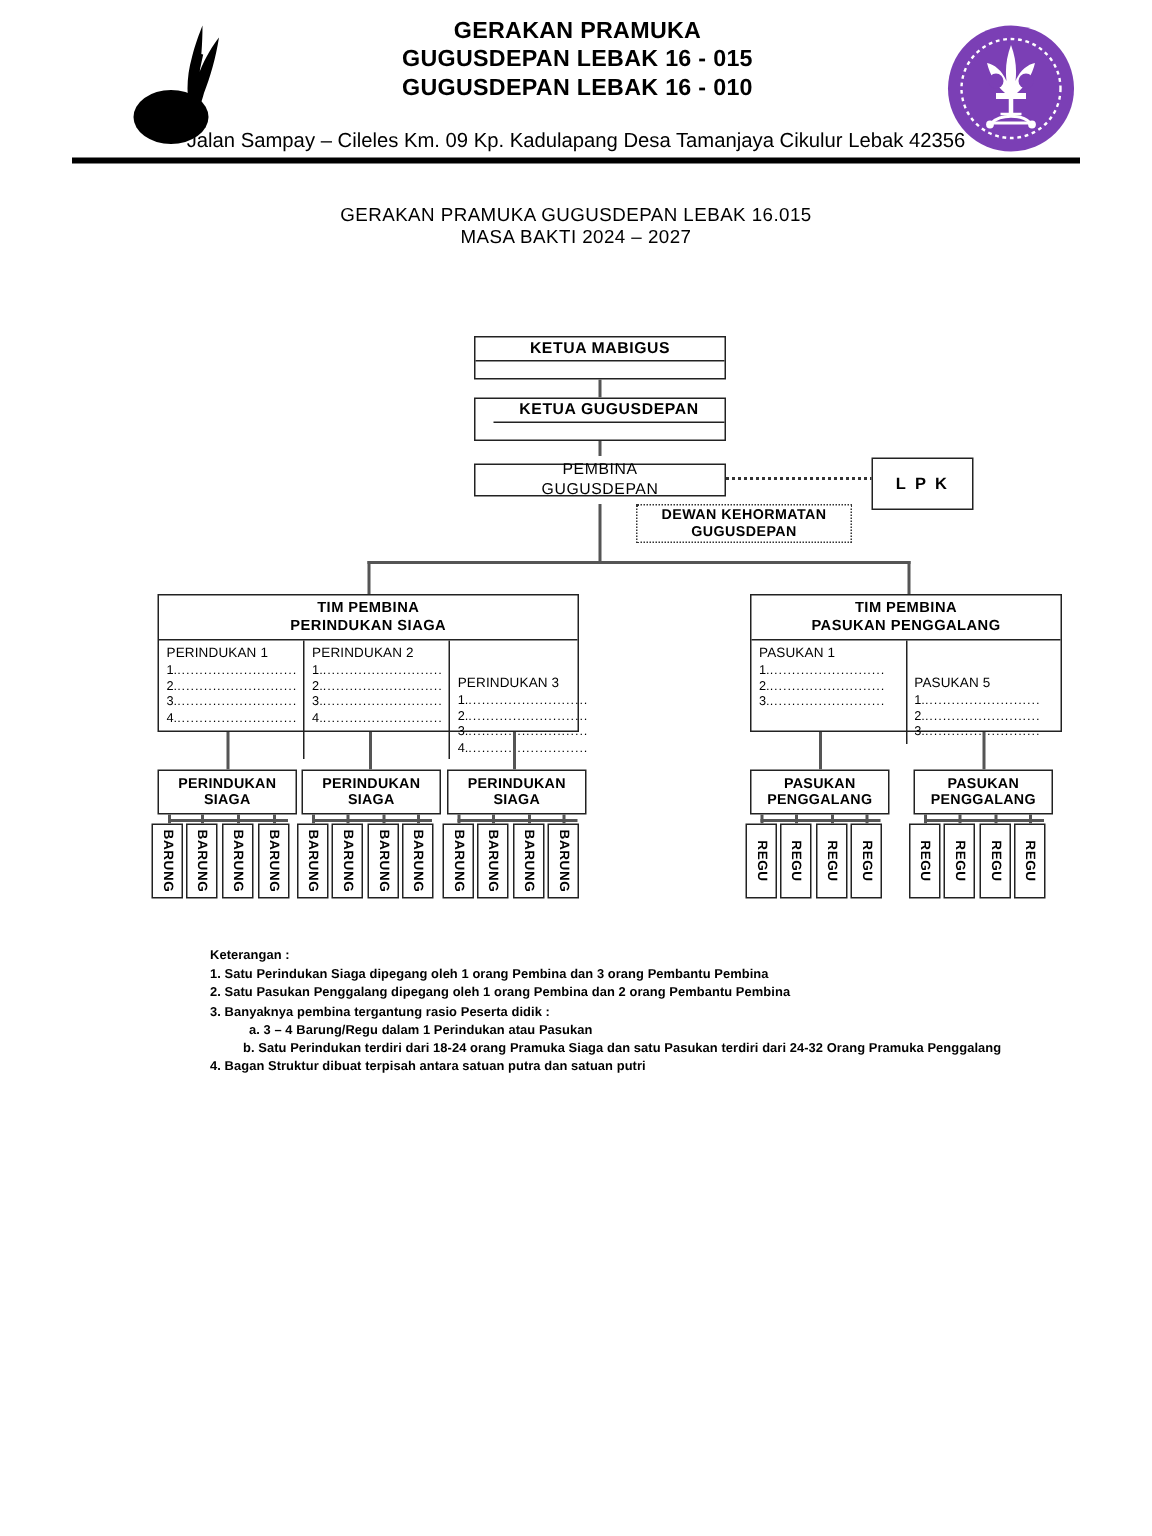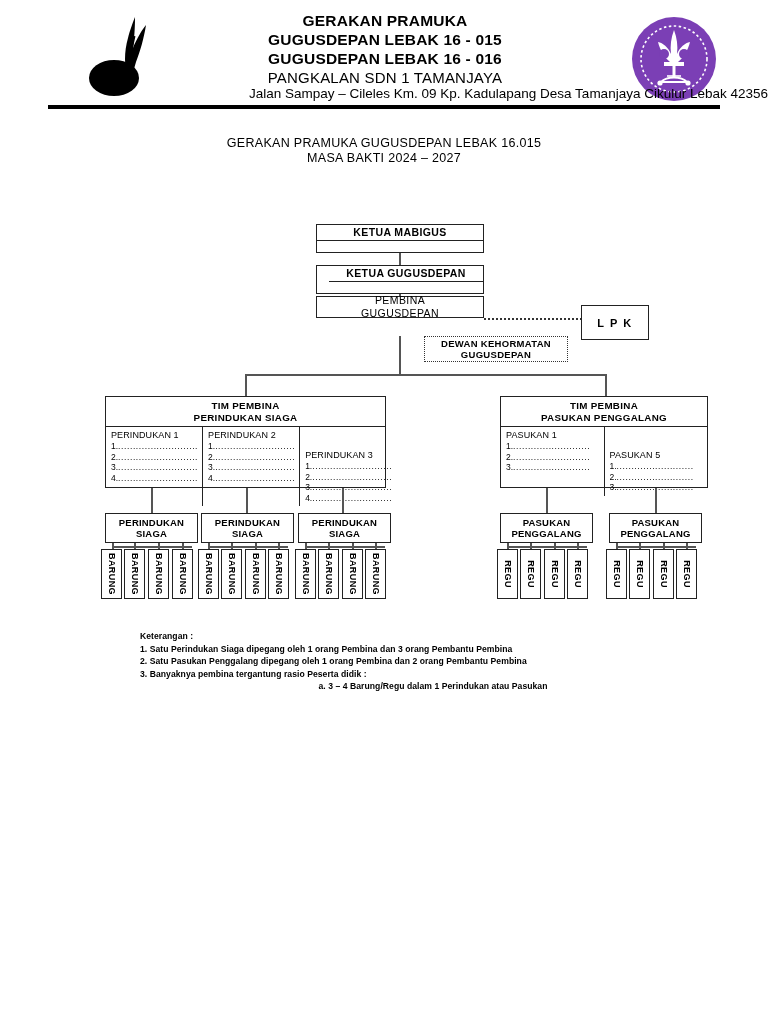--- a/index.html
+++ b/index.html
@@ -15,21 +15,21 @@
 
   
   .kop{position:absolute;left:0;top:0;width:700px;height:112px;text-decoration:underline;}
   .kop-logo-left{position:absolute;left:88px;top:8px;width:78px;height:92px;}
   .kop-logo-right{position:absolute;left:631px;top:16px;width:86px;height:86px;}
   .kop-text{position:absolute;left:150px;top:12px;width:470px;text-align:center;}
   .kop-l1{font-size:15.5px;font-weight:bold;letter-spacing:.2px;line-height:18px;}
   .kop-l2{font-size:15.5px;font-weight:bold;letter-spacing:.2px;line-height:19px;}
   .kop-l3{font-size:15.5px;font-weight:bold;letter-spacing:.2px;line-height:19px;}
   .kop-l4{font-size:15px;font-weight:normal;letter-spacing:.2px;line-height:20px;}
-  .kop-addr{position:absolute;left:0;top:86px;width:768px;text-align:right;font-size:13.5px;line-height:16px;}
+  .kop-addr{position:absolute;left:0;top:86px;width:768px;text-align:center;font-size:13.5px;line-height:16px;}
   .kop-rule{position:absolute;left:48px;top:105px;width:672px;height:4px;background:#000;}
 
   
   .judul{position:absolute;left:0;top:136px;width:768px;text-align:center;
          font-size:12.5px;line-height:15px;letter-spacing:.3px;}
 
   
   .chart{position:absolute;left:0;top:0;width:768px;height:1024px;}
   .box{position:absolute;box-sizing:border-box;border:1.6px solid #222;background:#fff;}
   .line{position:absolute;background:#555;}
@@ -67,41 +67,40 @@
         font-weight:bold;font-size:9.5px;line-height:11px;letter-spacing:.2px;}
   .vbox{position:absolute;box-sizing:border-box;border:1.6px solid #222;background:#fff;}
   .vbox span{position:absolute;left:50%;top:50%;
     transform:translate(-50%,-50%) rotate(90deg);
     white-space:nowrap;font-weight:bold;font-size:9px;letter-spacing:.4px;}
 
   
   .ket{position:absolute;left:140px;top:630px;width:560px;font-size:8.6px;line-height:12.2px;
        font-weight:bold;letter-spacing:.05px;}
   .ket .hdr{margin-bottom:1px;}
-  .ket .ind-a{padding-left:26px;text-align:center;}
+  .ket .ind-a{padding-left:26px;}
   .ket .ind-b{padding-left:22px;}
 </style>
 </head>
 <body>
 
 <div class="kop">
 
   <div class="kop-logo-left">
     <svg viewBox="0 0 78 92" width="78" height="92" aria-hidden="true">
       <ellipse cx="26" cy="70" rx="25" ry="18" fill="#000"></ellipse>
       <path d="M40 72 C36 58 36 44 40 30 C42 22 45 14 47 9 C47 22 46 32 45 40 C49 30 54 22 58 17 C56 30 52 44 48 54 C46 62 43 68 40 72 Z" fill="#000"></path>
       <path d="M41 70 C41 54 43 40 46 28" stroke="#000" stroke-width="3" fill="none"></path>
     </svg>
   </div>
 
   <div class="kop-text">
     <div class="kop-l1">GERAKAN PRAMUKA</div>
     <div class="kop-l2">GUGUSDEPAN LEBAK 16 - 015</div>
-    <div class="kop-l3">GUGUSDEPAN LEBAK 16 - 016</div>
-    <div class="kop-l4">PANGKALAN SDN 1 TAMANJAYA</div>
+    <div class="kop-l3">GUGUSDEPAN LEBAK 16 - 010</div>
   </div>
 
   <div class="kop-logo-right">
     <svg viewBox="0 0 86 86" width="86" height="86" aria-hidden="true">
       <circle cx="43" cy="43" r="42" fill="#7B3FB5"></circle>
       <circle cx="43" cy="43" r="33" fill="none" stroke="#fff" stroke-width="1.6" stroke-dasharray="2.5 2.5"></circle>
       <path d="M43 14 C40 22 39 30 40 38 C37 31 32 27 27 26 C29 34 33 41 39 46 L33 46 L33 50 L53 50 L53 46 L47 46 C53 41 57 34 59 26 C54 27 49 31 46 38 C47 30 46 22 43 14 Z" fill="#fff"></path>
       <circle cx="33" cy="38" r="5" fill="#7B3FB5"></circle>
       <circle cx="53" cy="38" r="5" fill="#7B3FB5"></circle>
       <path d="M43 50 L43 62" stroke="#fff" stroke-width="3"></path>
@@ -129,21 +128,21 @@
     <div class="e"></div>
   </div>
   <div class="line vline" style="left:399px;top:253px;height:12px;"></div>
 
   <div class="box topbox" style="left:316px;top:265px;width:168px;height:29px;padding-left:12px;">
     <div class="t">KETUA GUGUSDEPAN</div>
     <div class="e"></div>
   </div>
   <div class="line vline" style="left:399px;top:294px;height:10px;"></div>
 
-  <div class="box pembina-box" style="left:316px;top:296px;width:168px;height:22px;">
+  <div class="box pembina-box" style="left:316px;top:309px;width:168px;height:22px;">
     <div>
       <div>PEMBINA</div>
       <div>GUGUSDEPAN</div>
     </div>
   </div>
 
   <div class="dotline" style="left:484px;top:318px;width:98px;"></div>
 
   <div class="box lpk-box" style="left:581px;top:305px;width:68px;height:35px;">L P K</div>
 
@@ -353,13 +352,15 @@
     </div>
 
 </div>
 
 <div class="ket">
   <div class="hdr">Keterangan :</div>
   <div>1. Satu Perindukan Siaga dipegang oleh 1 orang Pembina dan 3 orang Pembantu Pembina</div>
   <div>2. Satu Pasukan Penggalang dipegang oleh 1 orang Pembina dan 2 orang Pembantu Pembina</div>
   <div>3. Banyaknya pembina tergantung rasio Peserta didik :</div>
   <div class="ind-a">a. 3 – 4 Barung/Regu dalam 1 Perindukan atau Pasukan</div>
+  <div class="ind-b">b. Satu Perindukan terdiri dari 18-24 orang Pramuka Siaga dan satu Pasukan terdiri dari 24-32 Orang Pramuka Penggalang</div>
+  <div>4. Bagan Struktur dibuat terpisah antara satuan putra dan satuan putri</div>
 </div>
 
 </body></html>

